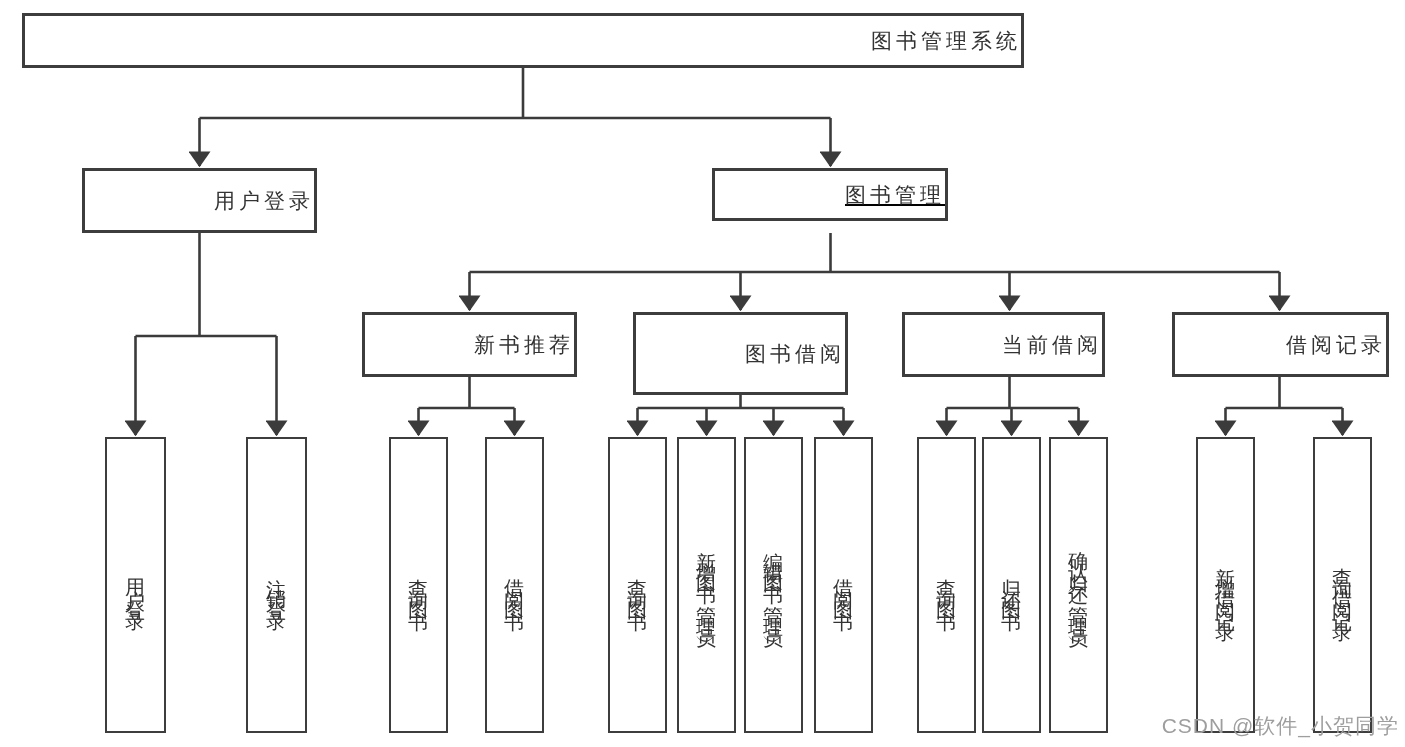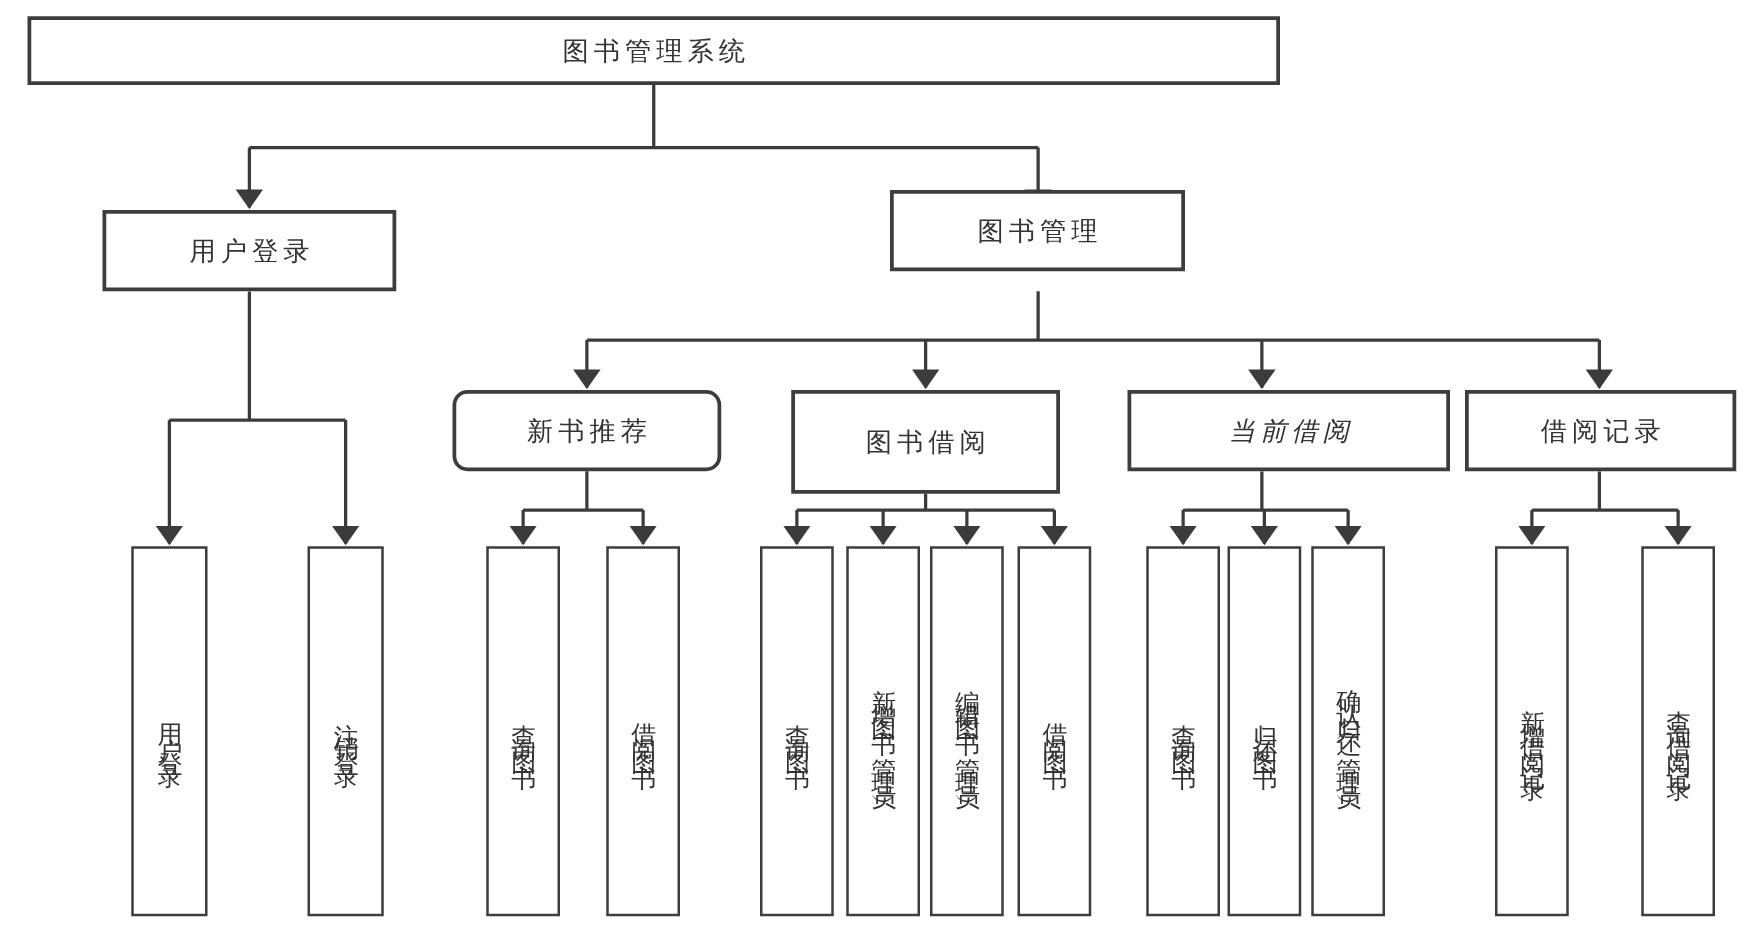--- a/index.html
+++ b/index.html
@@ -21,21 +21,21 @@
     width: 1405px; height: 747px;
     z-index: 1;
   }
   .node {
     position: absolute;
     background: #ffffff;
     border: 3px solid #3d3d3d;
     box-sizing: border-box;
     display: flex;
     align-items: center;
-    justify-content: center;
+    justify-content: flex-end;
     z-index: 2;
   }
   .node .lbl {
     color: #333333;
     font-size: 21px;
     letter-spacing: 4px;
     white-space: nowrap;
     text-indent: 4px; 
   }
   .vnode {
@@ -53,24 +53,24 @@
     text-orientation: mixed;
     color: #333333;
     font-size: 20px;
     line-height: 1;
     letter-spacing: 11px;
     white-space: nowrap;
   }
   
   #n-root           { left: 22px;   top: 13px;  width: 1002px; height: 55px; }
   #n-user-login     { left: 82px;   top: 168px; width: 235px;  height: 65px; }
-  #n-book-mgmt      { left: 712px;  top: 152px; width: 236px;  height: 65px; }
-  #n-new-books      { left: 362px;  top: 312px; width: 215px;  height: 65px; border-radius: 12px; }
+  #n-book-mgmt      { left: 712px;  top: 168px; width: 236px;  height: 53px; text-decoration: underline; }
+  #n-new-books      { left: 362px;  top: 312px; width: 215px;  height: 65px; }
   #n-book-borrow    { left: 633px;  top: 312px; width: 215px;  height: 83px; }
-  #n-current-borrow { left: 902px;  top: 312px; width: 258px;  height: 65px; font-style: italic; }
+  #n-current-borrow { left: 902px;  top: 312px; width: 203px;  height: 65px; }
   #n-borrow-records { left: 1172px; top: 312px; width: 217px;  height: 65px; }
   .vnode { top: 437px; width: 61px; height: 296px; }
   #n-leaf-user-login     { left: 105px; }
   #n-leaf-logout         { left: 246px; }
   #n-leaf-query-books-1  { left: 389px;  width: 59px; }
   #n-leaf-borrow-books-1 { left: 485px;  width: 59px; }
   #n-leaf-query-books-2  { left: 608px;  width: 59px; }
   #n-leaf-add-books      { left: 677px;  width: 59px; }
   #n-leaf-edit-books     { left: 744px;  width: 59px; }
   #n-leaf-borrow-books-2 { left: 814px;  width: 59px; }
@@ -214,14 +214,15 @@
   <div class="vnode" id="n-leaf-confirm-return">
     <span class="vlbl">确认归还（管理员）</span>
   </div>
   <div class="vnode" id="n-leaf-add-record">
     <span class="vlbl">新增借阅记录</span>
   </div>
   <div class="vnode" id="n-leaf-query-record">
     <span class="vlbl">查询借阅记录</span>
   </div>
 
+  <div id="watermark">CSDN @软件_小贺同学</div>
 
 </div>
 
 </body></html>

